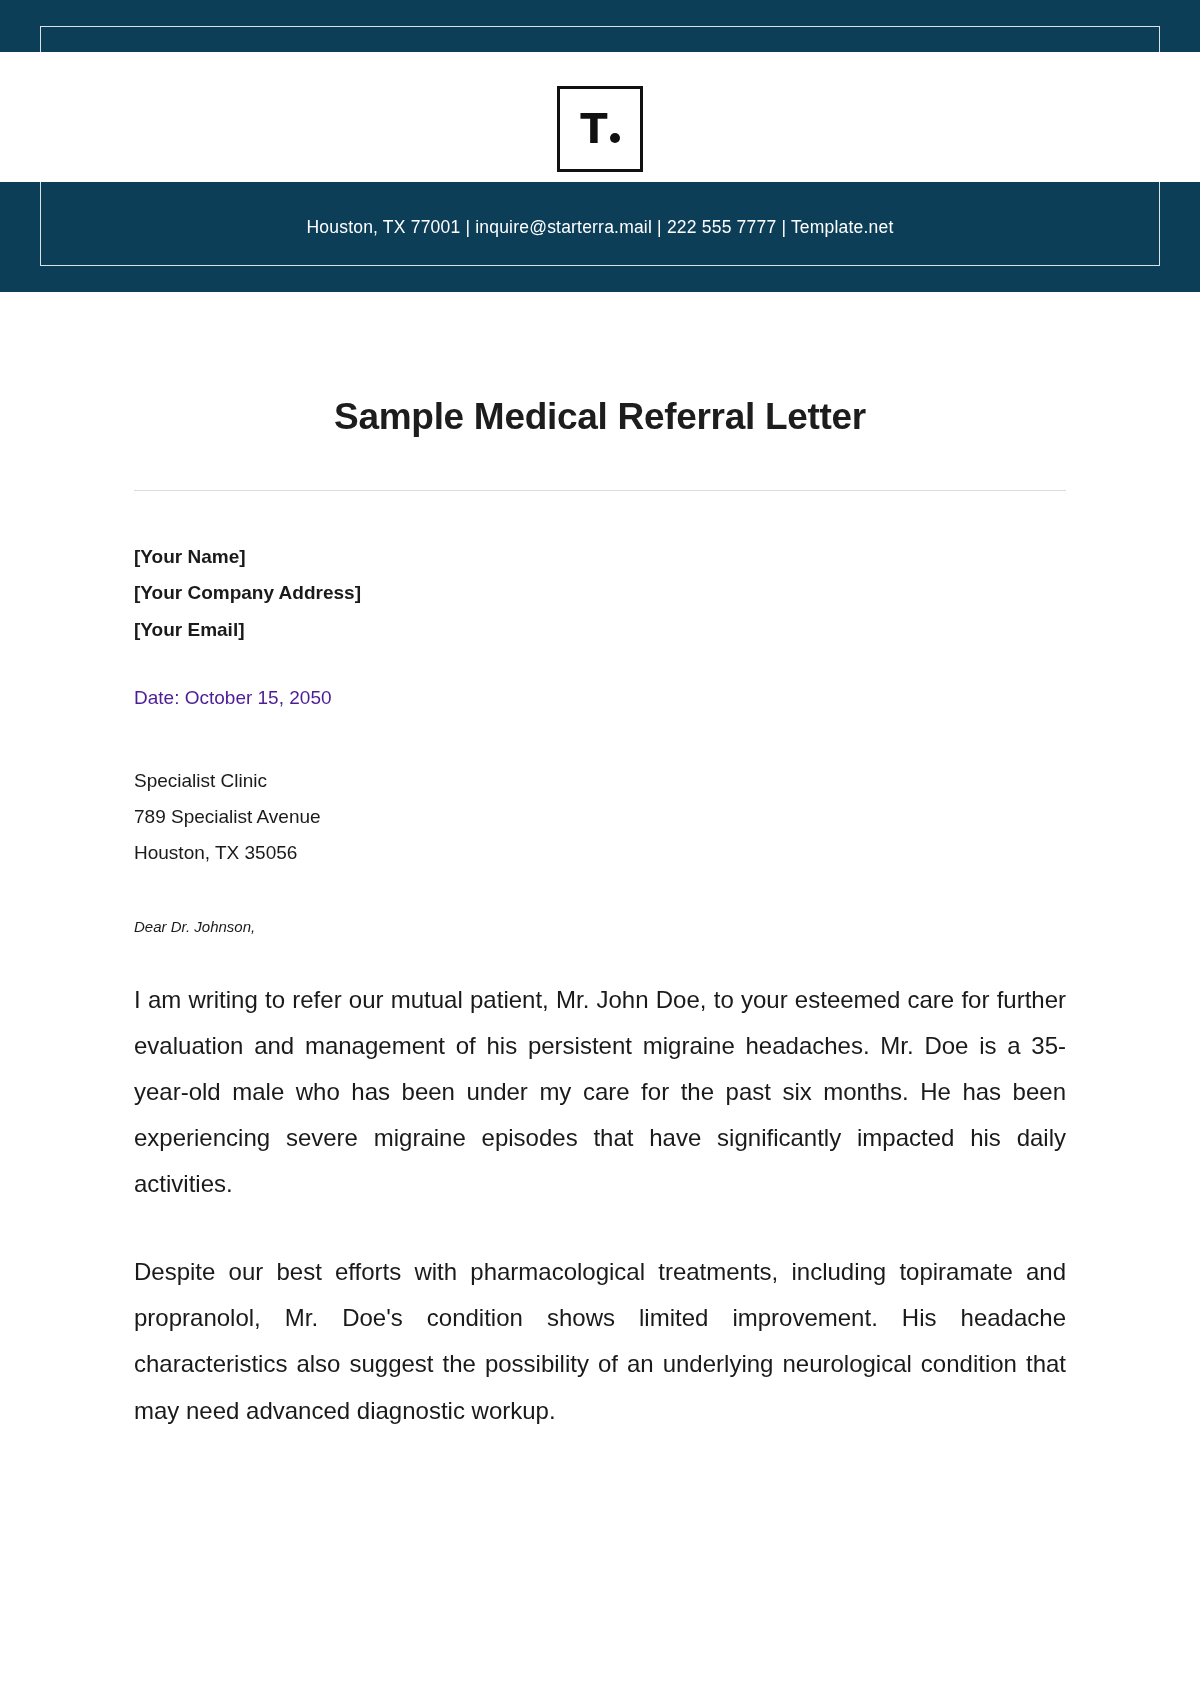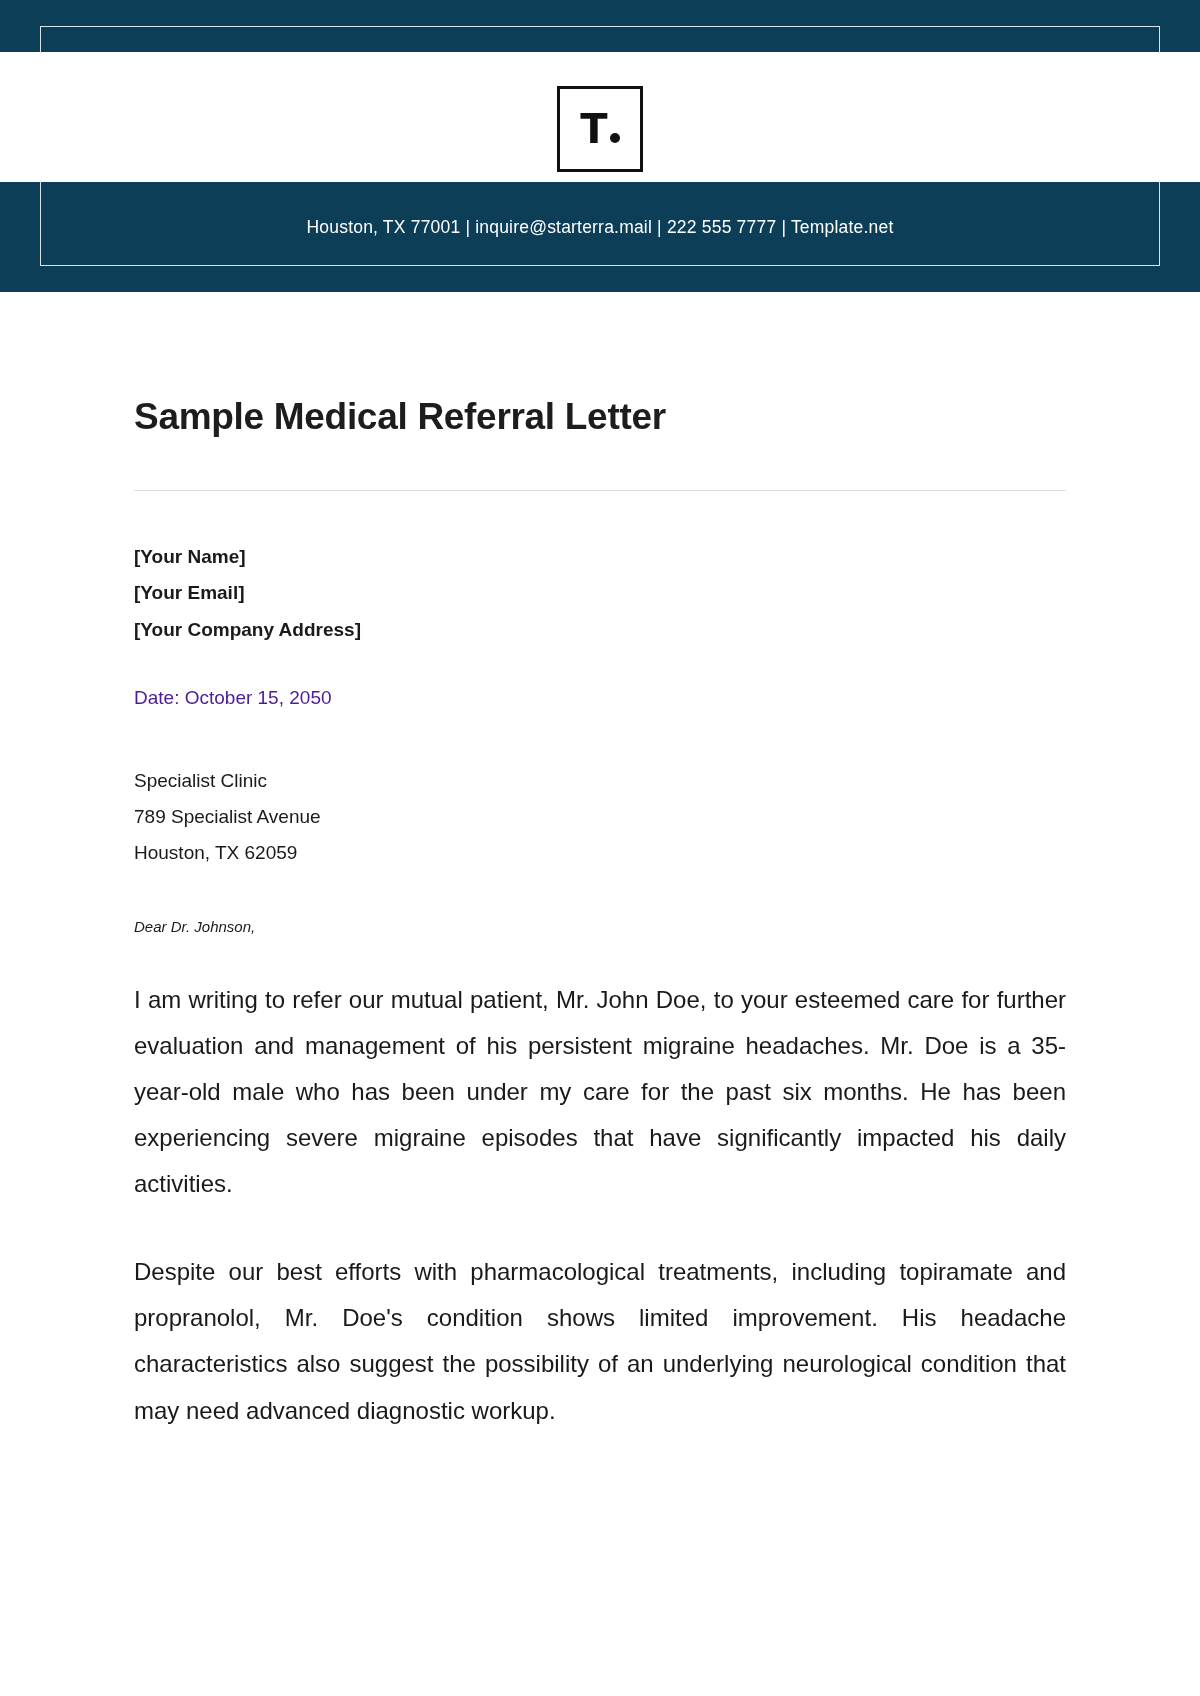--- a/index.html
+++ b/index.html
@@ -108,20 +108,21 @@
 
   
   .content {
     padding: 0 134px;
     box-sizing: border-box;
   }
 
   .doc-title {
     margin: 0;
     padding-top: 104px;
+    text-align: center;
     font-size: 37px;
     font-weight: 700;
     color: #1d1d1d;
     letter-spacing: -0.3px;
     font-family: "Liberation Sans", sans-serif;
   }
 
   .title-rule {
     margin: 52px 0 0 0;
     height: 1px;
@@ -191,30 +192,30 @@
     <div class="contact-line">Houston, TX 77001 | inquire@starterra.mail | 222 555 7777 | Template.net</div>
   </div>
 
   <div class="content">
 
     <h1 class="doc-title">Sample Medical Referral Letter</h1>
     <div class="title-rule"></div>
 
     <div class="sender-block">
       <div class="sender-line">[Your Name]</div>
+      <div class="sender-line">[Your Company Address]</div>
       <div class="sender-line">[Your Email]</div>
-      <div class="sender-line">[Your Company Address]</div>
     </div>
 
     <div class="date-line">Date: October 15, 2050</div>
 
     <div class="recipient-block">
       <div class="recipient-line">Specialist Clinic</div>
       <div class="recipient-line">789 Specialist Avenue</div>
-      <div class="recipient-line">Houston, TX 62059</div>
+      <div class="recipient-line">Houston, TX 35056</div>
     </div>
 
     <div class="salutation">Dear Dr. Johnson,</div>
 
     <p class="para">I am writing to refer our mutual patient, Mr. John Doe, to your esteemed care for further evaluation and management of his persistent migraine headaches. Mr. Doe is a 35-year-old male who has been under my care for the past six months. He has been experiencing severe migraine episodes that have significantly impacted his daily activities.</p>
     <p class="para">Despite our best efforts with pharmacological treatments, including topiramate and propranolol, Mr. Doe's condition shows limited improvement. His headache characteristics also suggest the possibility of an underlying neurological condition that may need advanced diagnostic workup.</p>
 
   </div>
 </div>
 

